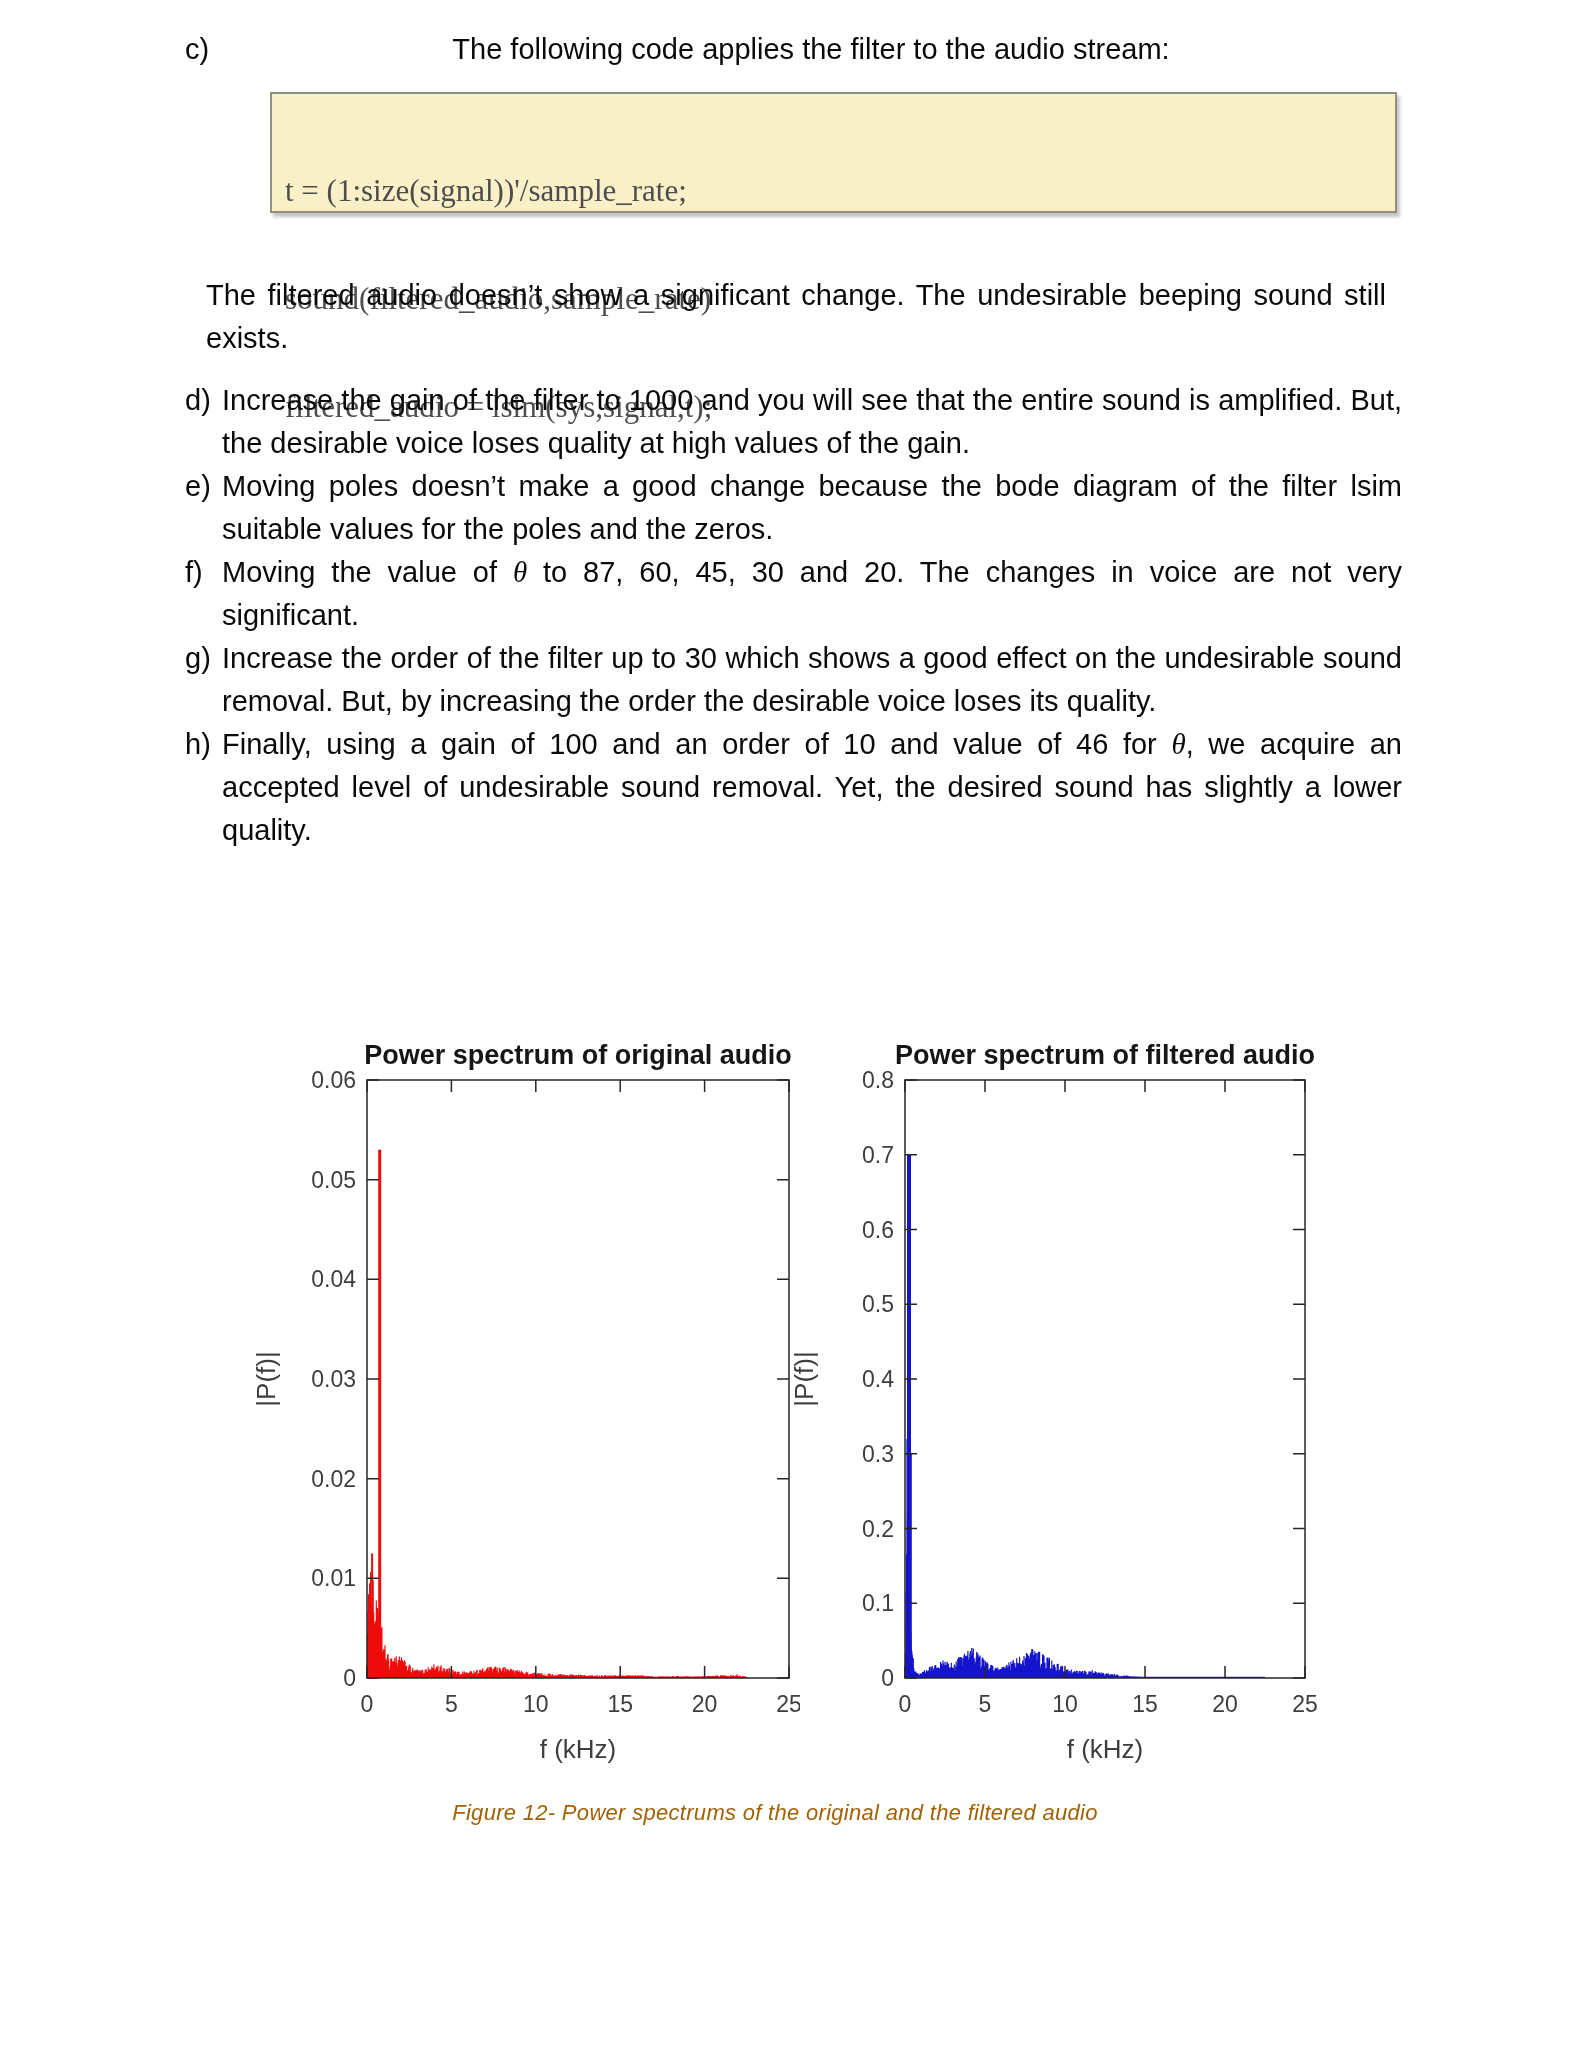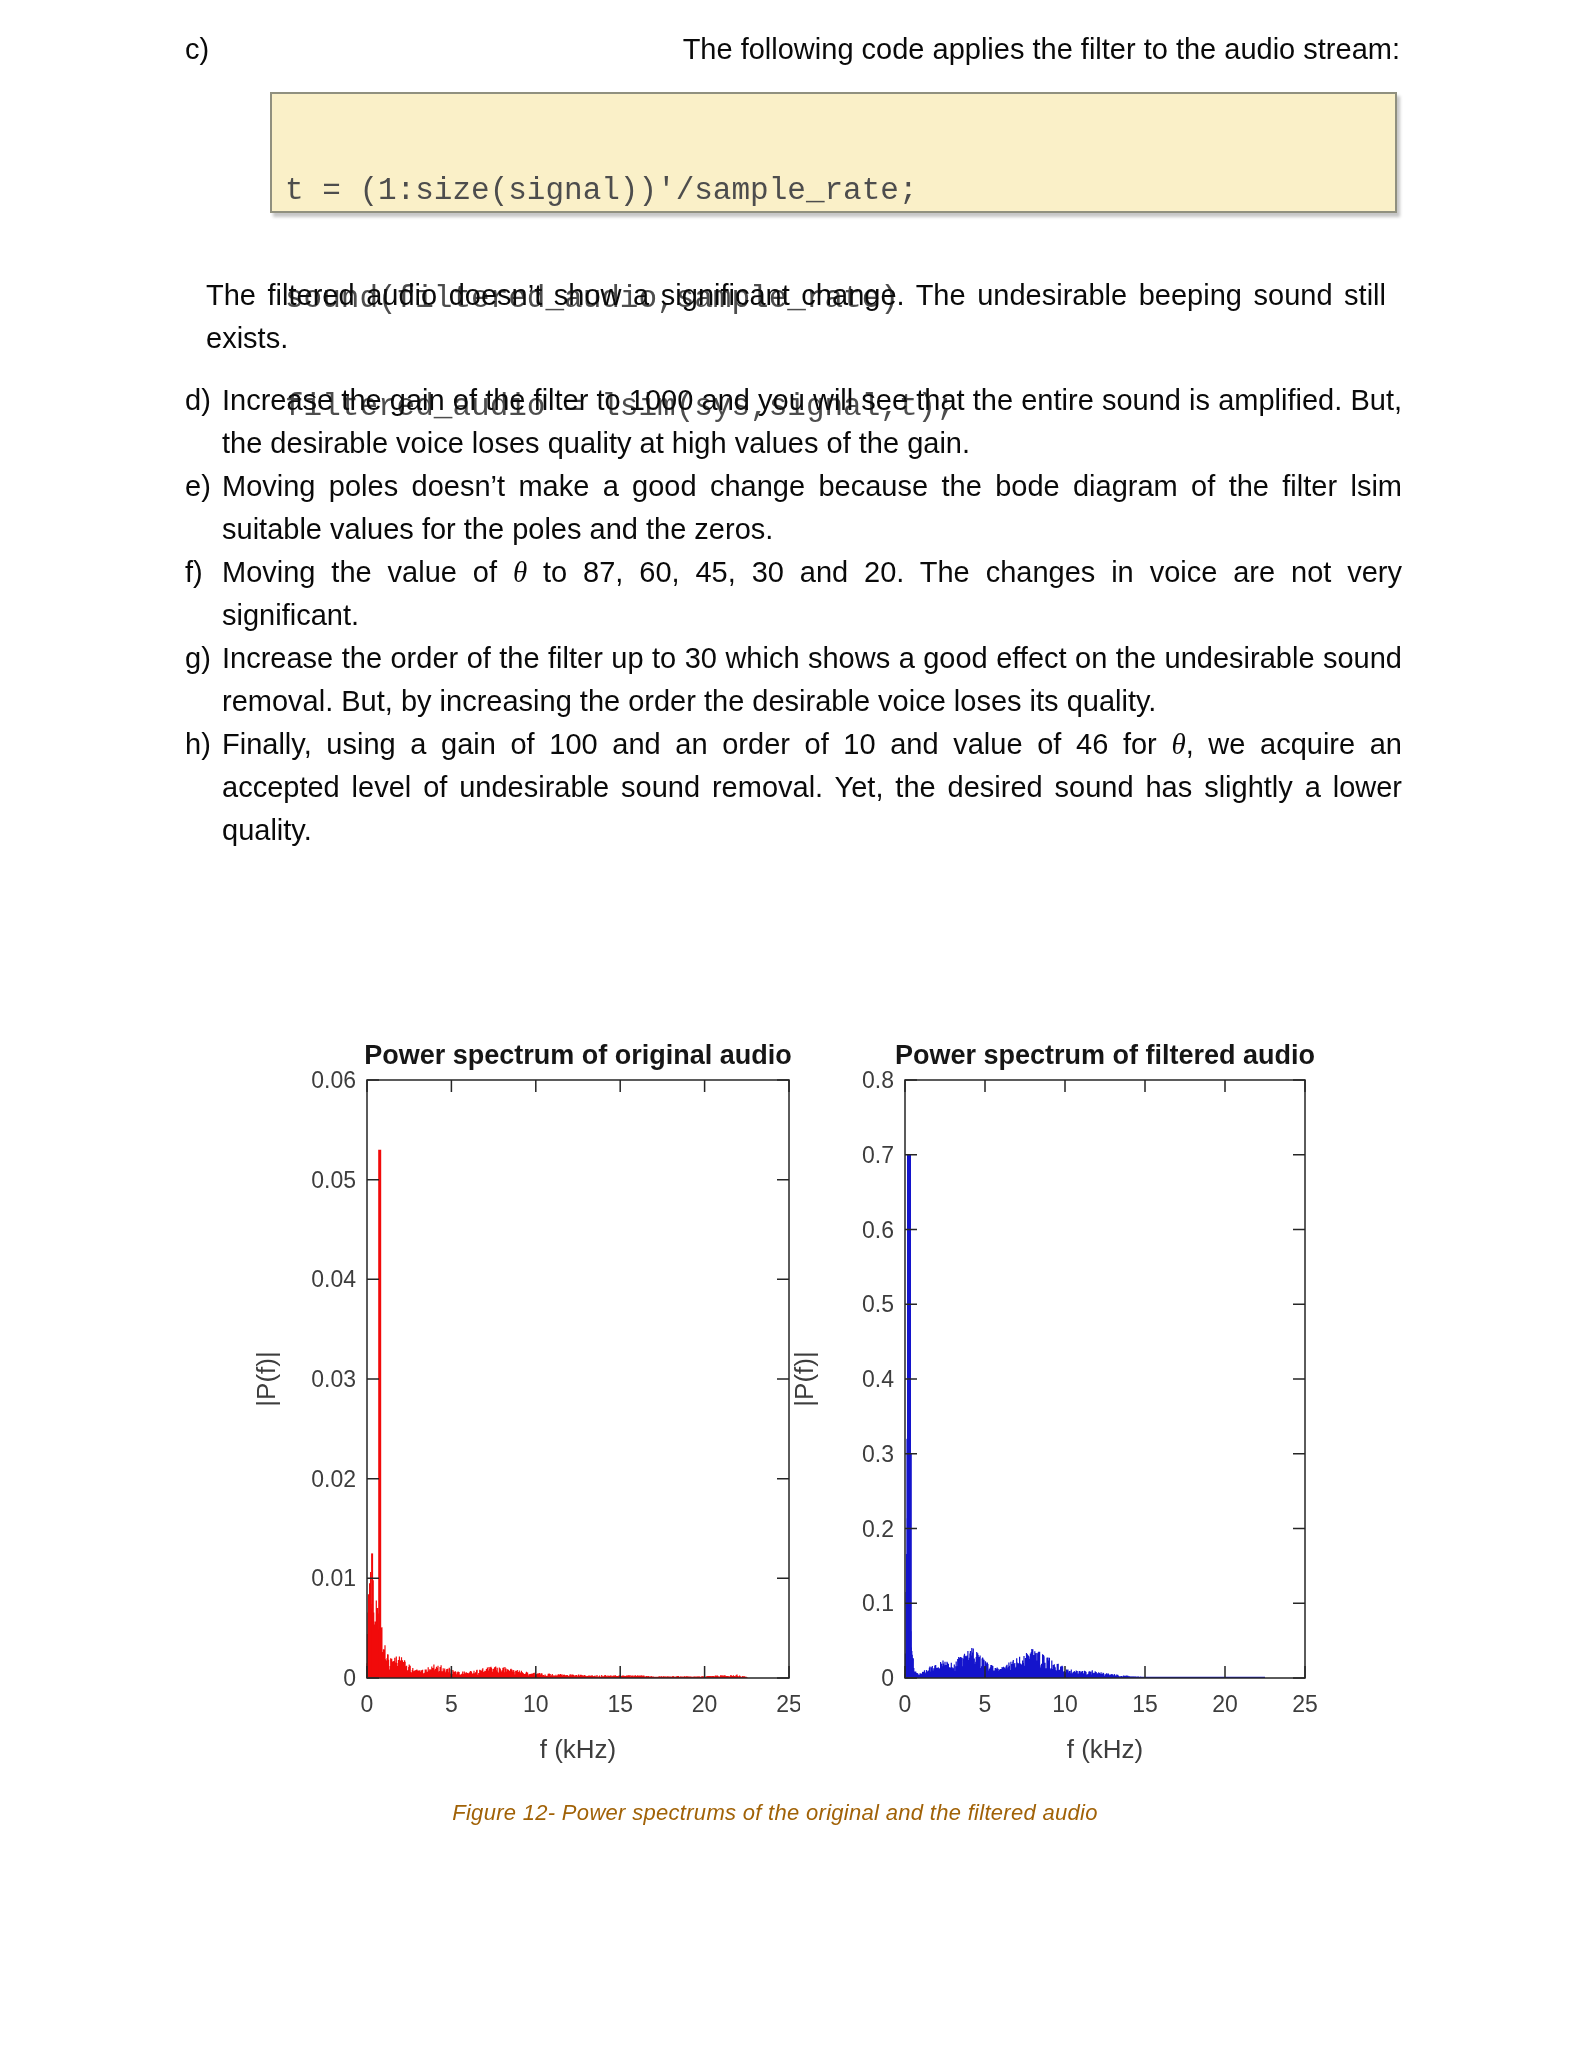--- a/index.html
+++ b/index.html
@@ -4,24 +4,24 @@
 <style>
   *{margin:0;padding:0;box-sizing:border-box}
   html,body{width:1582px;height:2048px;background:#ffffff;
     font-family:"Liberation Sans",sans-serif;color:#0a0a0a;overflow:hidden}
   .page{position:absolute;inset:0;background:#fff}
   .row{display:flex;align-items:flex-start}
   .marker{flex:0 0 37px;width:37px}
   .itext{flex:1;text-align:justify}
   .item-c{position:absolute;left:185px;top:28px;width:1215px;
     font-size:29px;line-height:43px}
-  .item-c .itext{text-align:right}
+  .item-c .itext{text-align:center}
   .codebox{position:absolute;left:270px;top:92px;width:1127px;height:121px;
     border:2px solid #8f8f83;box-shadow:3px 4px 3px #c6c6c6;
-    padding:7px 0 0 13px;font-family:Liberation Mono, monospace;
+    padding:7px 0 0 13px;font-family:Liberation Serif, serif;
     font-size:31px;line-height:36px;color:#4d4d4d;white-space:pre}
   .note{position:absolute;left:206px;top:274px;width:1180px;
     font-size:29px;line-height:43px;text-align:justify}
   .items{position:absolute;left:185px;top:379px;width:1217px;
     font-size:29px;line-height:43px}
   .theta{font-family:"Liberation Serif",serif;font-style:italic}
   .figure{position:absolute;left:0;top:1015px;width:1582px;height:900px}
   #chart0{position:absolute;left:230px;top:5px}
   #chart1{position:absolute;left:770px;top:5px}
   .caption{position:absolute;left:230px;top:785px;width:1090px;

